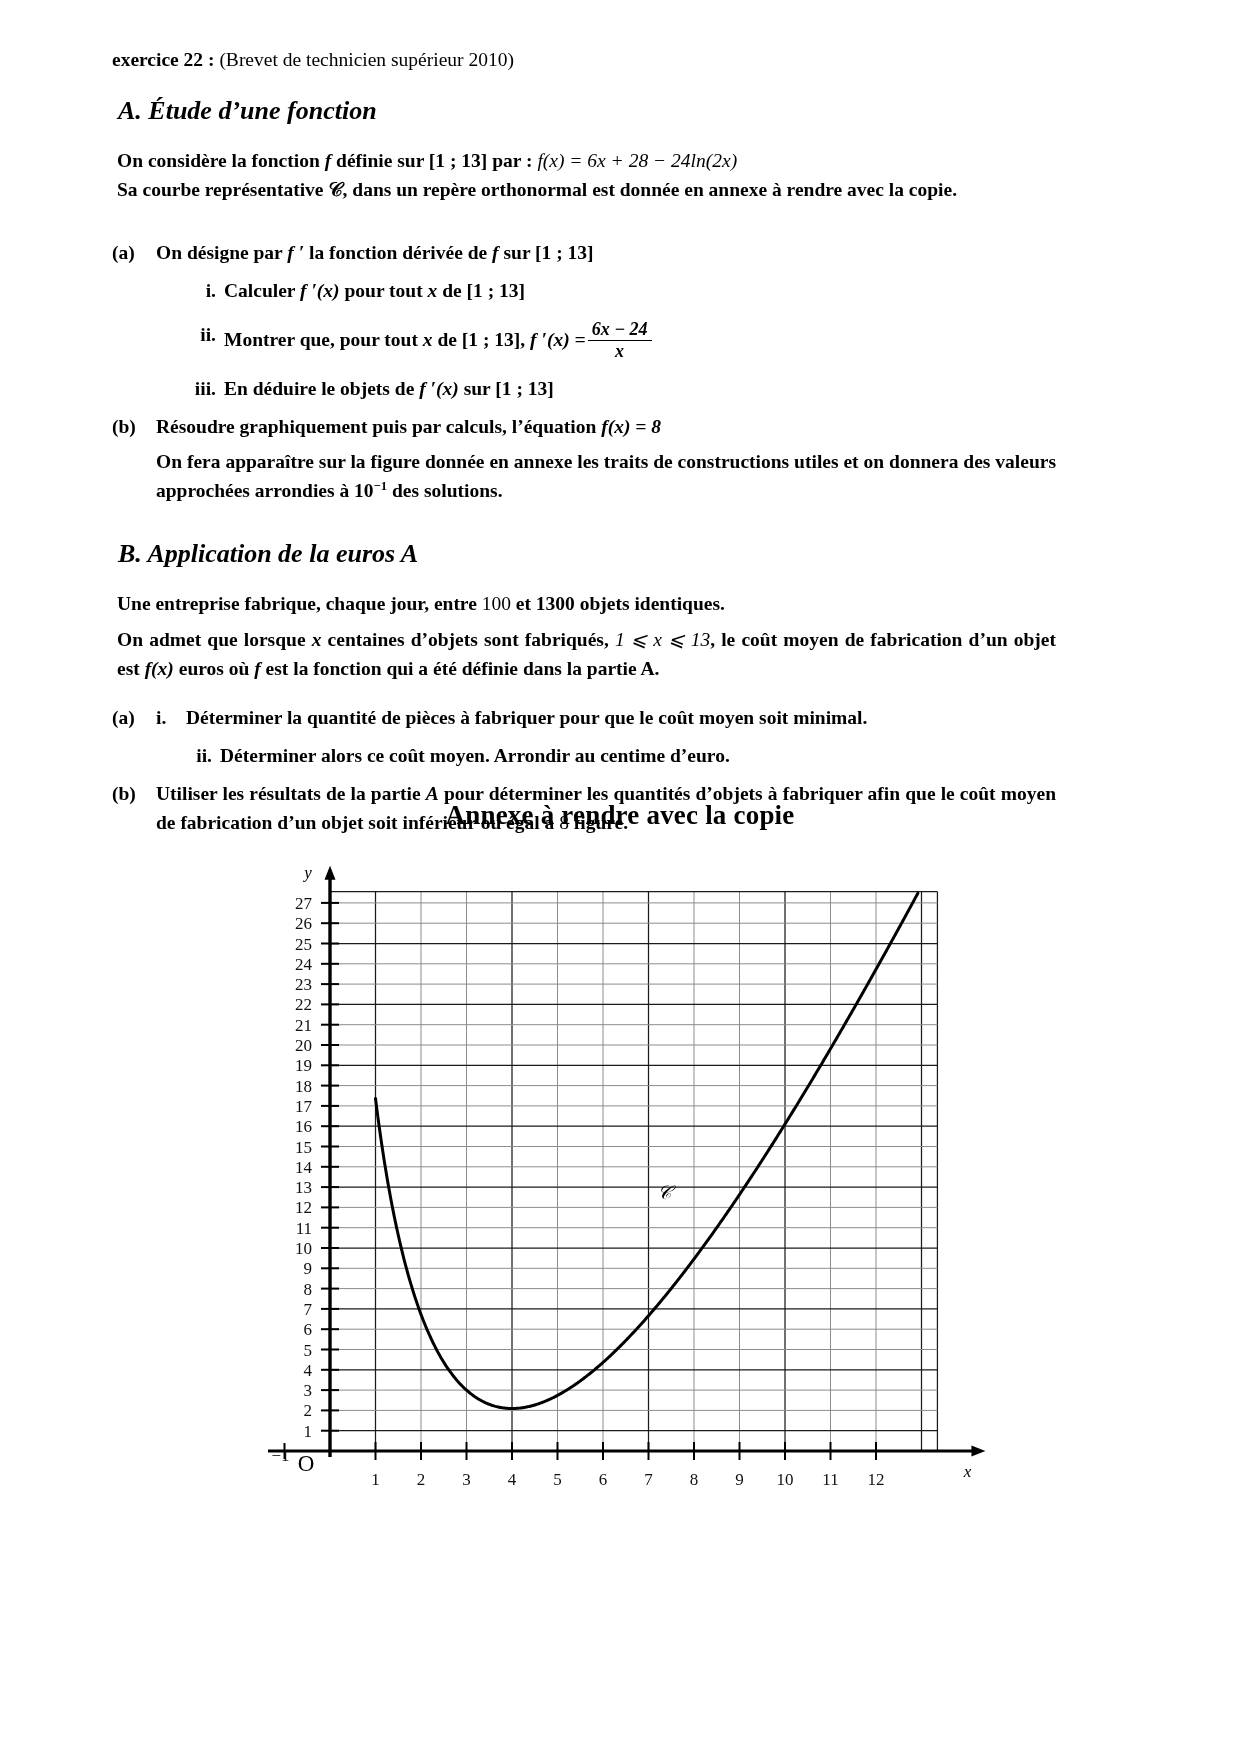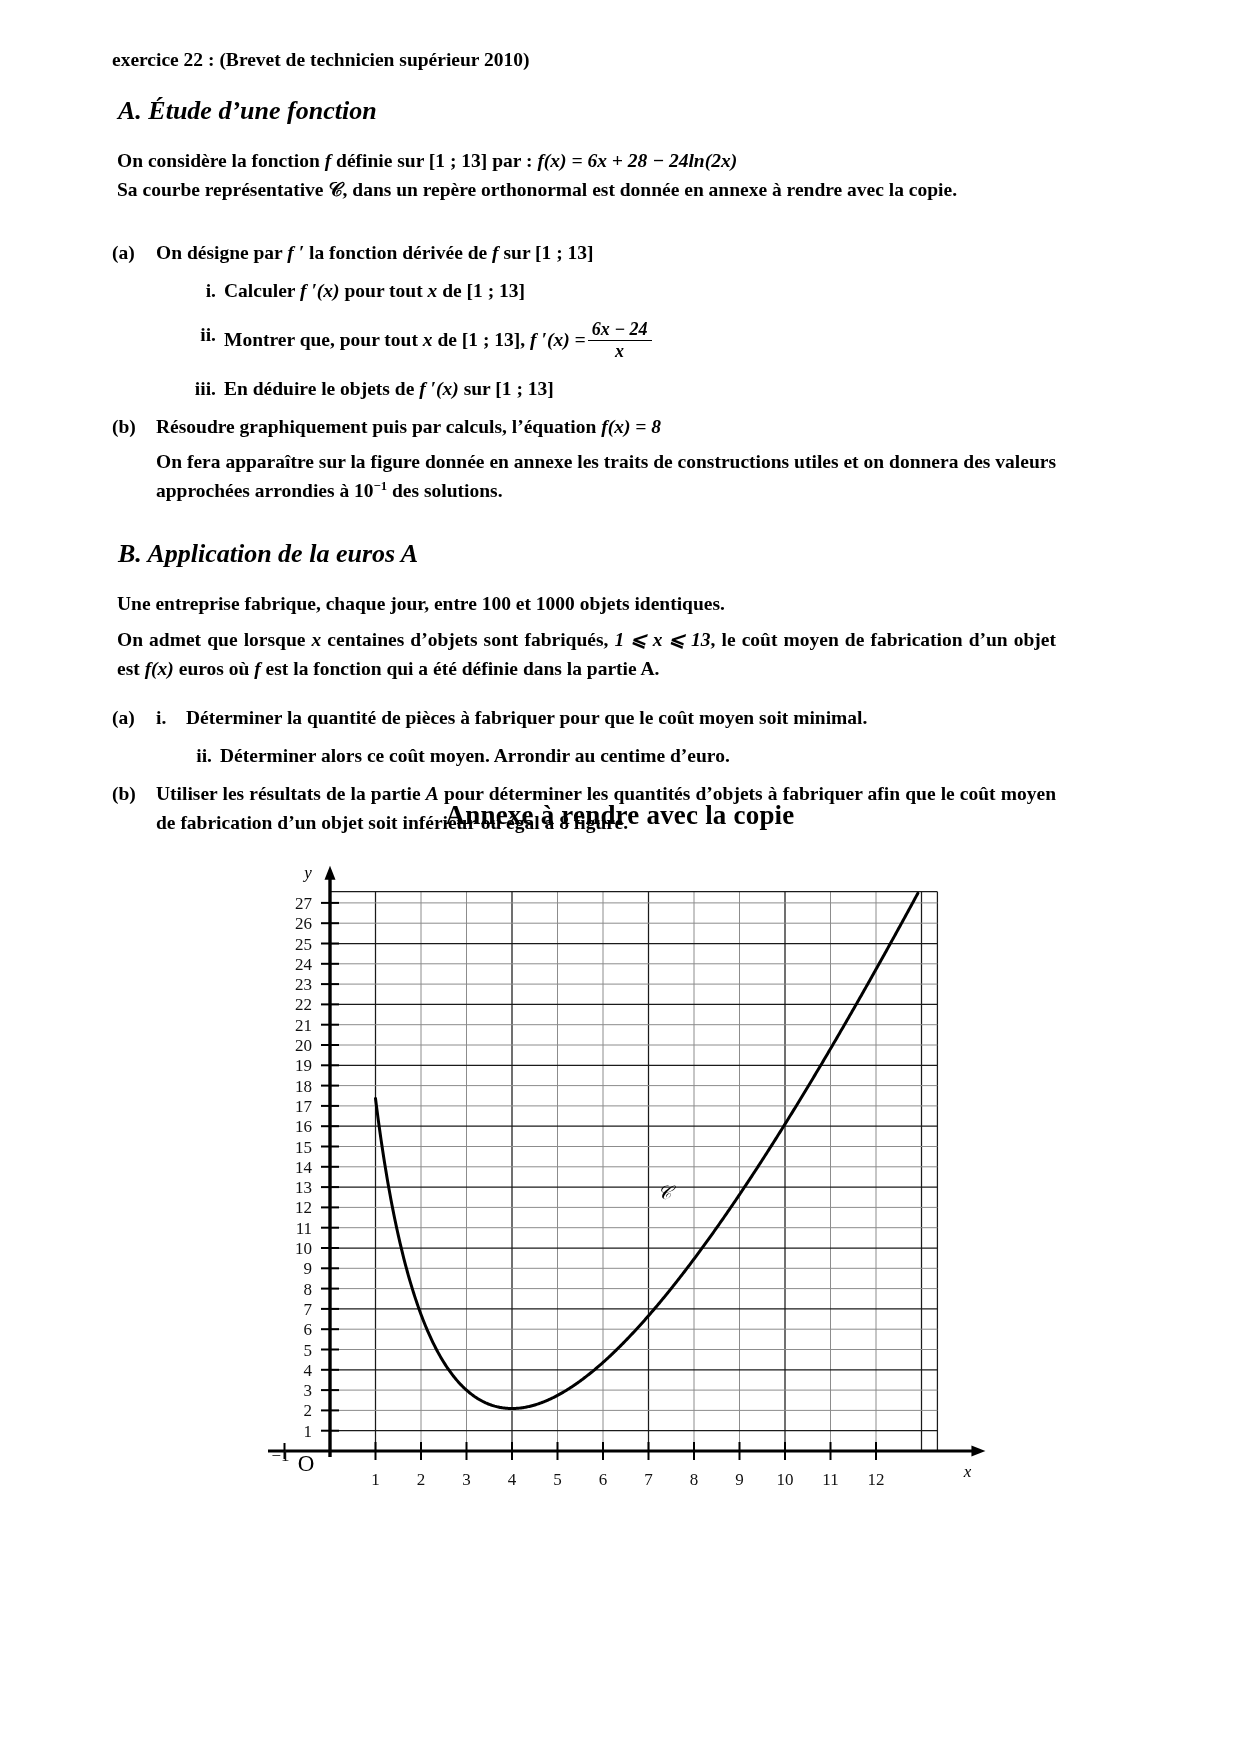--- a/index.html
+++ b/index.html
@@ -9,21 +9,21 @@
     color:#000;
     -webkit-font-smoothing:antialiased;
   }
   .page{position:absolute;left:0;top:0;width:1240px;height:1754px;overflow:hidden;}
 
   
   .doc{position:absolute;left:112px;top:46px;width:944px;}
 
   .ln{font-weight:bold;font-size:19.5px;line-height:1.42;}
   .mi{font-style:italic;font-family:"Liberation Serif","DejaVu Serif",serif;}
-  .reg{font-weight:bold;}
+  .reg{font-weight:normal;}
 
   .title-line{margin-bottom:22px;}
   .u{text-underline-offset:2px;}
 
   .sec-head{font-weight:bold;font-style:italic;font-size:26px;margin:0 0 20px 6px;}
 
   .para{font-weight:bold;font-size:19.5px;line-height:1.5;margin:0 0 0 5px;text-align:justify;}
 
   
   .lvl1{position:relative;margin:0 0 0 0;padding-left:44px;font-weight:bold;font-size:19.5px;line-height:1.5;}
@@ -104,21 +104,21 @@
       <div style="margin-top:6px;text-align:justify;">
         <span>On fera apparaître sur la figure donnée en annexe les traits de constructions utiles et on donnera des valeurs approchées arrondies à </span><span>10</span><sup class="exp">−1</sup><span> des solutions.</span>
       </div>
     </div>
 
     <div class="spacer-lg"></div>
 
     <div class="sec-head">B. Application de la euros A</div>
 
     <div class="para">
-      <span>Une entreprise fabrique, chaque jour, entre </span><span class="reg">100</span><span> et </span><span>1000</span><span> objets identiques.</span>
+      <span>Une entreprise fabrique, chaque jour, entre </span><span class="reg">100</span><span> et </span><span>1300</span><span> objets identiques.</span>
     </div>
     <div class="para" style="margin-top:6px;">
       <span>On admet que lorsque </span><span class="mi">x</span><span> centaines d’objets sont fabriqués, </span><span class="mi reg">1 ⩽ x ⩽ 13</span><span>, le coût moyen de fabrication d’un objet est </span><span class="mi">f(x)</span><span> euros où </span><span class="mi">f</span><span> est la fonction qui a été définie dans la partie A.</span>
     </div>
 
     <div class="spacer-md"></div>
 
     <div class="lvl1">
       <span class="mark">(a)</span>
       <span style="display:inline-block;width:30px;">i.</span><span>Déterminer la quantité de pièces à fabriquer pour que le coût moyen soit minimal.</span>

